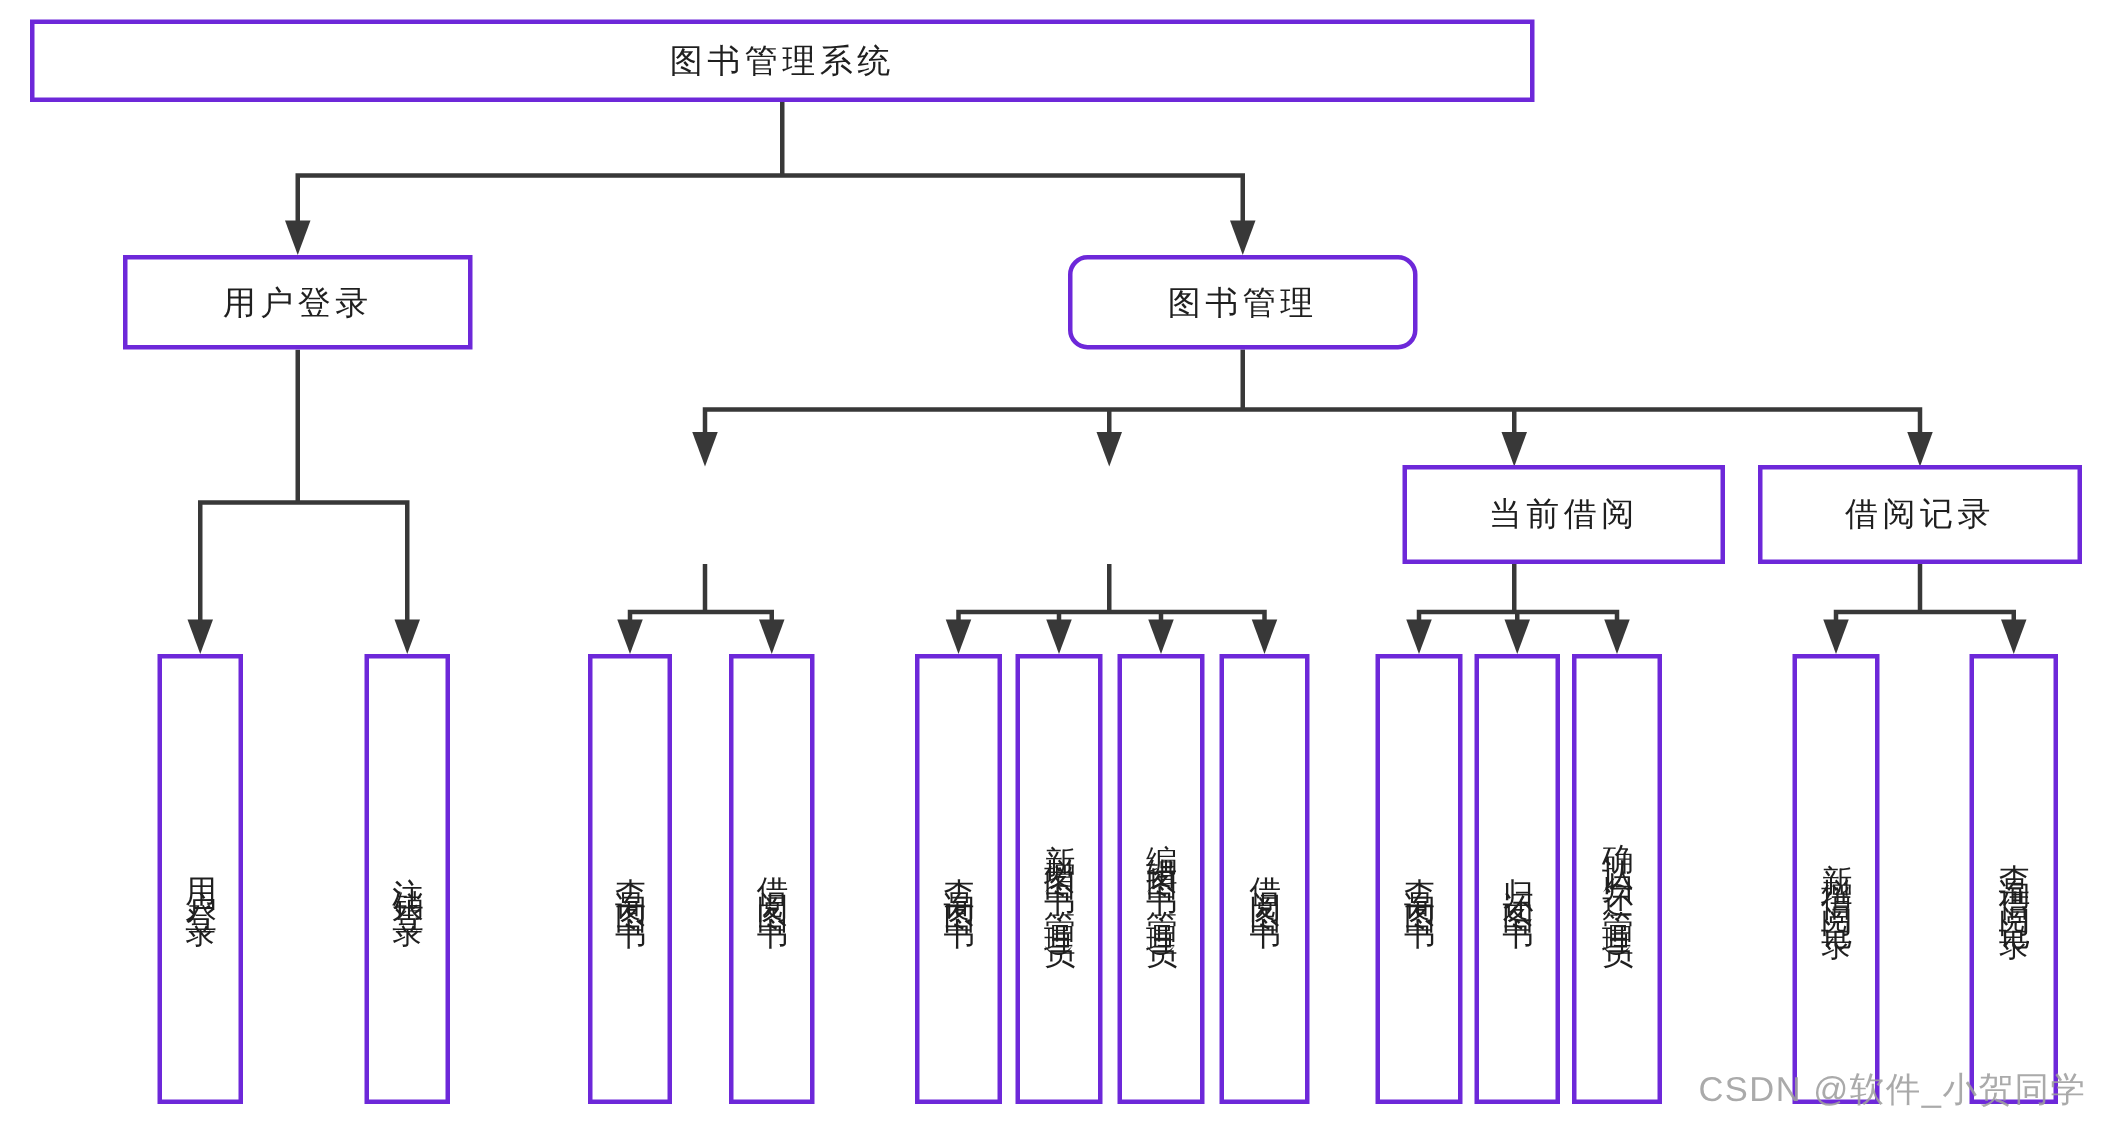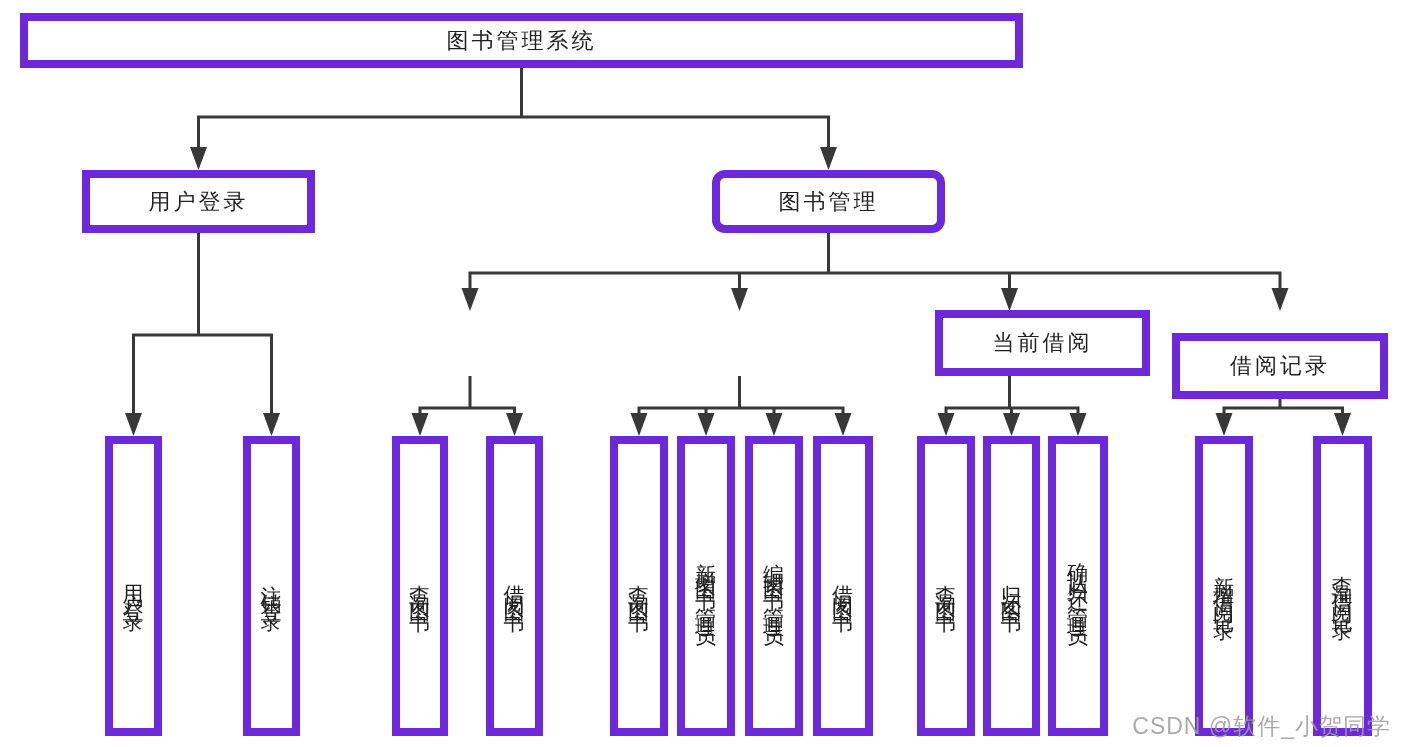--- a/index.html
+++ b/index.html
@@ -17,21 +17,21 @@
     left: 0; top: 0;
     width: 1405px; height: 747px;
     z-index: 1;
   }
   .node {
     position: absolute;
     display: flex;
     align-items: center;
     justify-content: center;
     background: #ffffff;
-    border: 8px solid #6d28d9;
+    border: 3px solid #6d28d9;
     box-sizing: border-box;
     z-index: 2;
     text-align: center;
   }
   .node.h span {
     font-size: 22px;
     letter-spacing: 3px;
     white-space: nowrap;
   }
   .node.v span {
@@ -104,21 +104,21 @@
   <div class="node h" style="left:82px; top:170px; width:233px; height:63px;">
     <span>用户登录</span>
   </div>
   <div class="node h" style="left:712px; top:170px; width:233px; height:63px;border-radius:13px;">
     <span>图书管理</span>
   </div>
 
   <div class="node h" style="left:902px; top:310px; width:215px; height:66px;margin-left:33px;">
     <span>当前借阅</span>
   </div>
-  <div class="node h" style="left:1172px; top:310px; width:216px; height:66px;margin-top:23px;">
+  <div class="node h" style="left:1172px; top:310px; width:216px; height:66px;">
     <span>借阅记录</span>
   </div>
 
   <div class="node v" style="left:105px; top:436px; width:57px; height:300px;">
     <span>用户登录</span>
   </div>
   <div class="node v" style="left:243px; top:436px; width:57px; height:300px;">
     <span>注销登录</span>
   </div>
 

